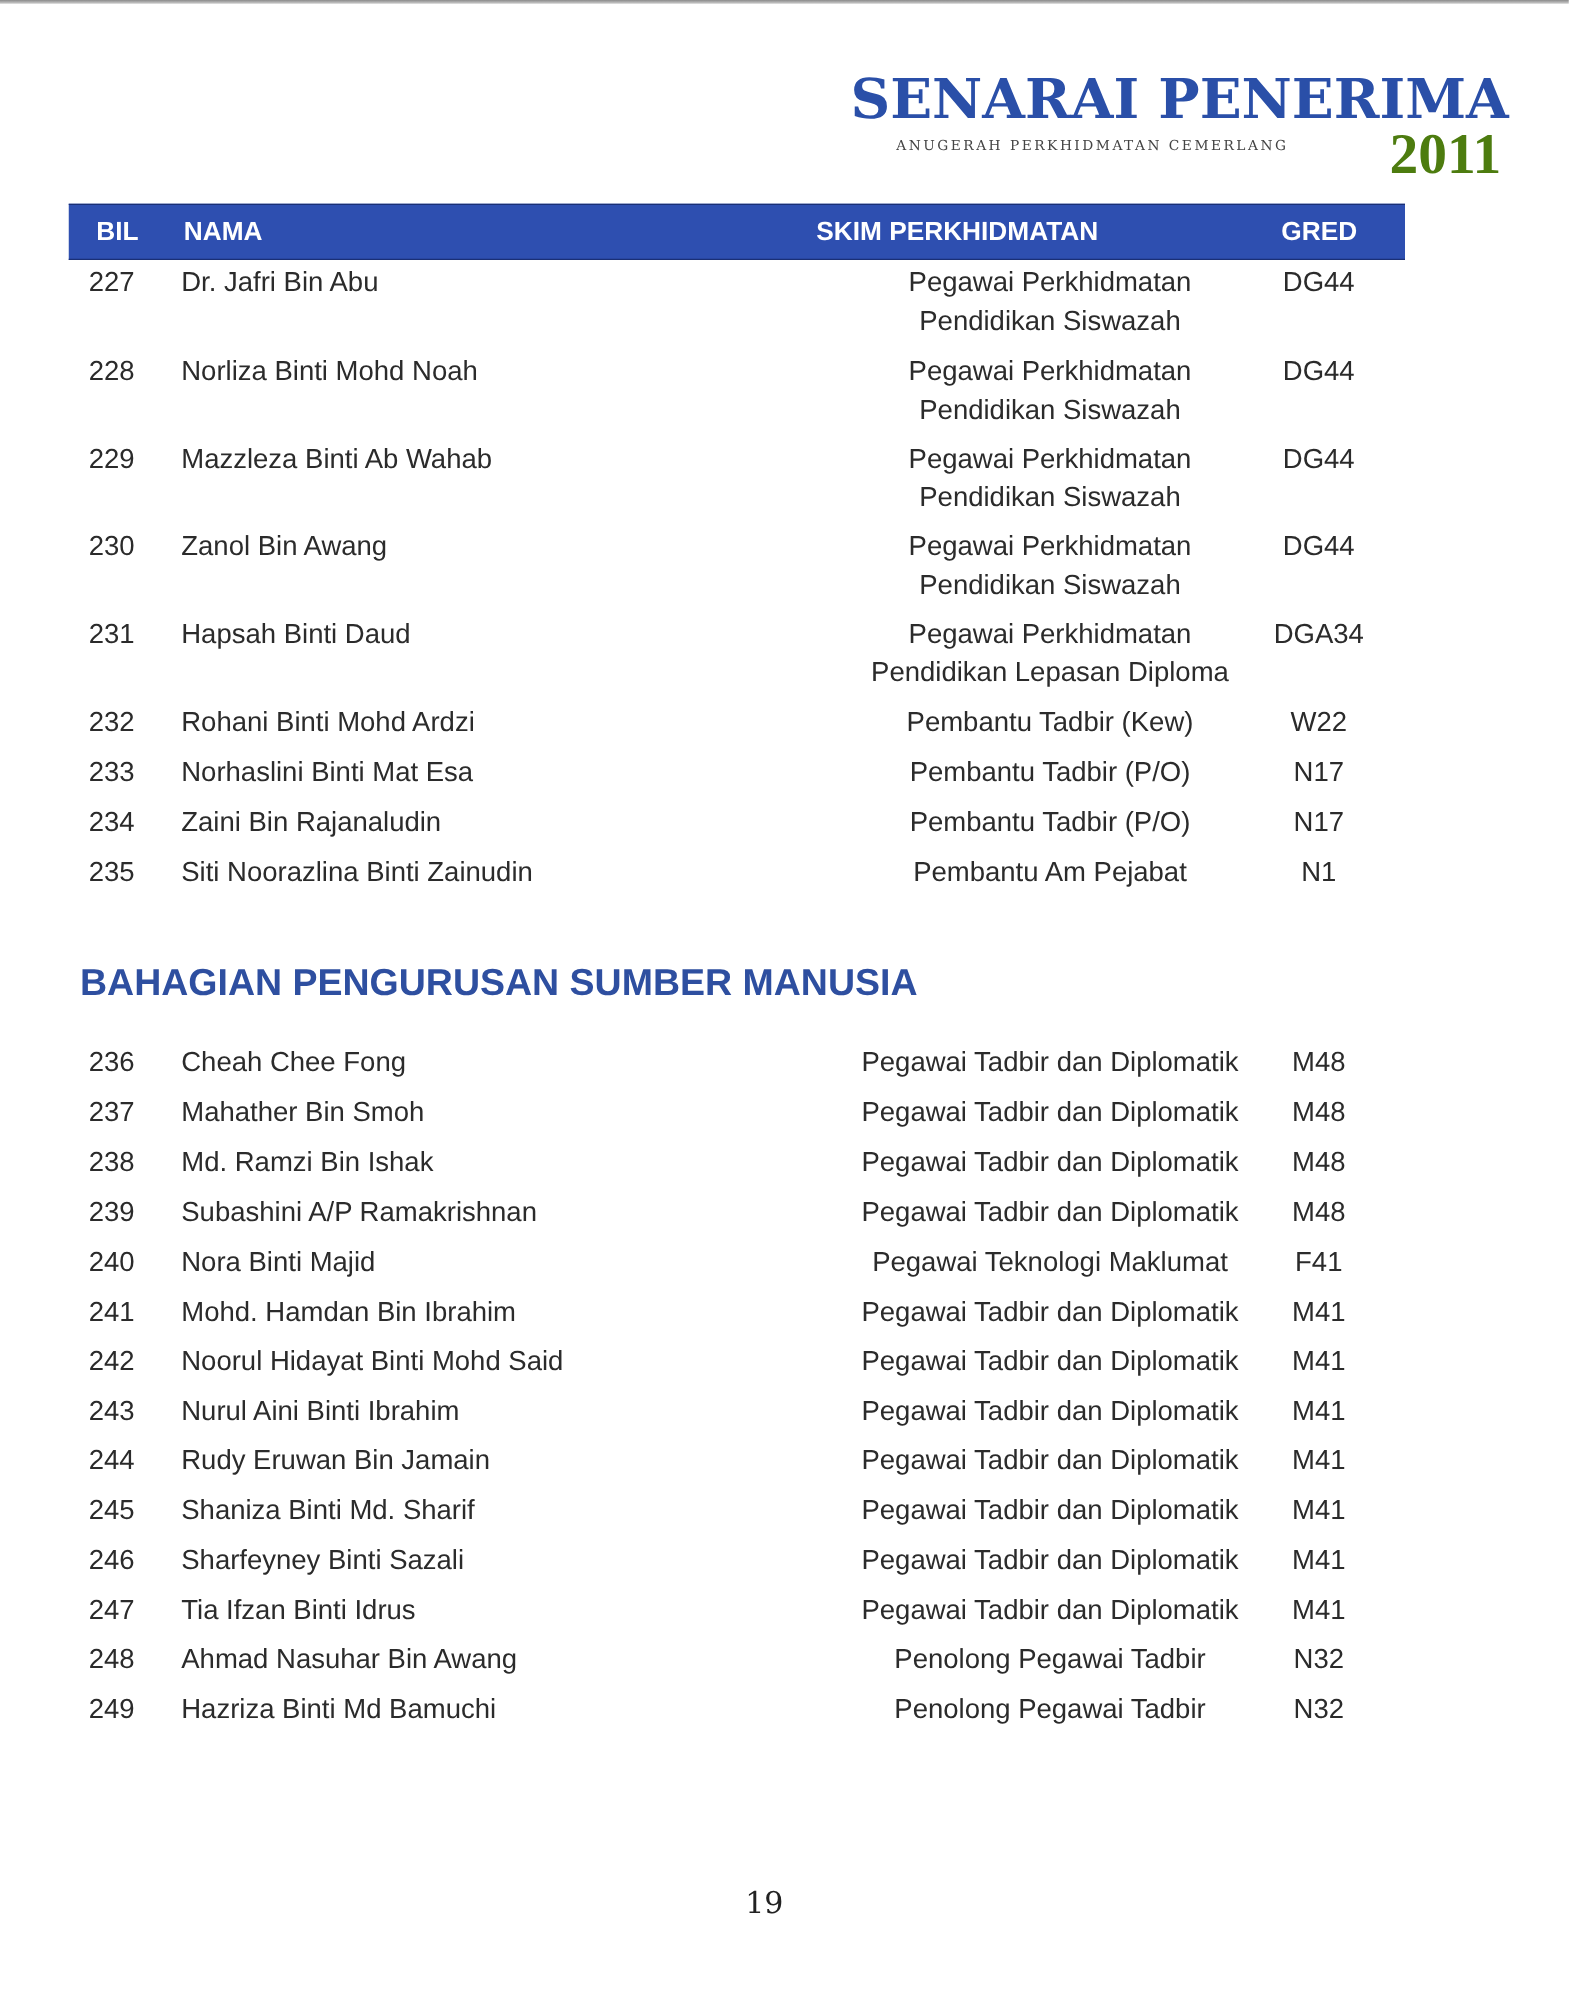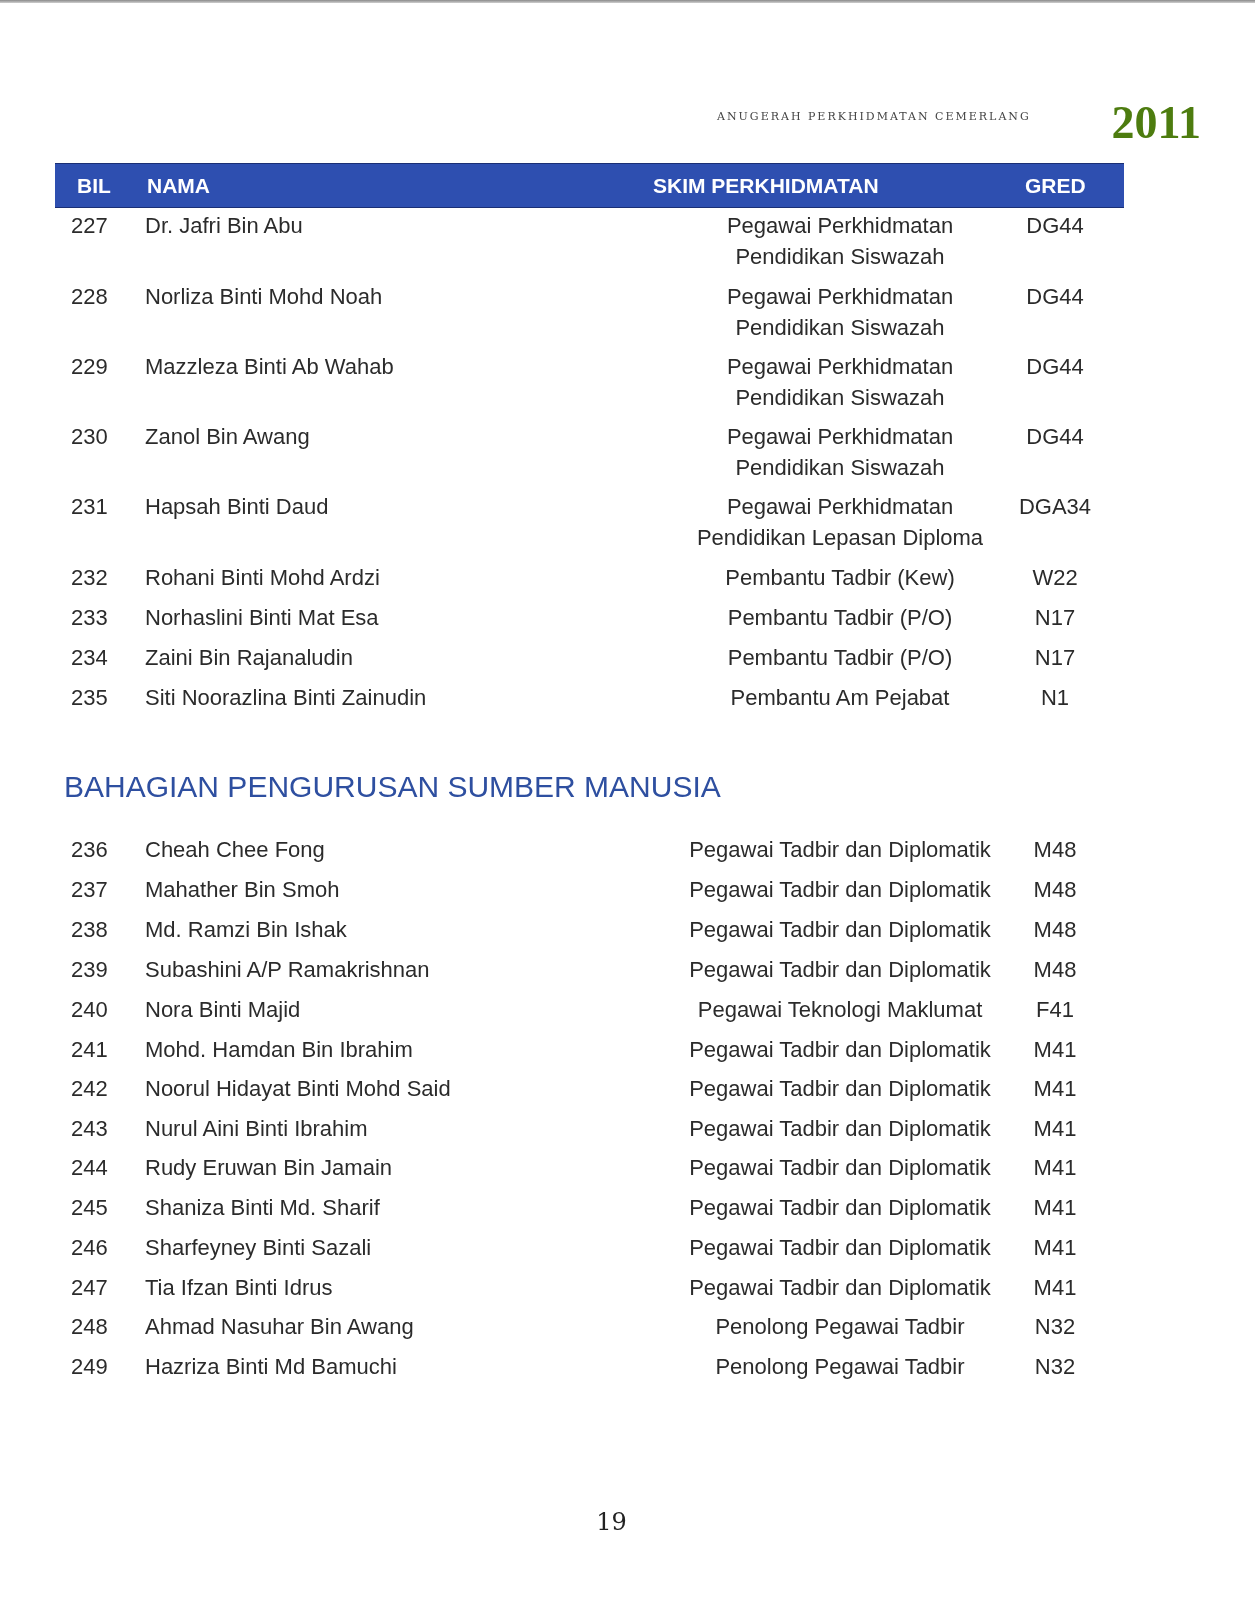--- a/index.html
+++ b/index.html
@@ -47,34 +47,35 @@
       font-family: "Liberation Sans", sans-serif; font-size: 22px; color: #2b2b2b;
       line-height: 31px;
     }
     .row .bil { position: absolute; left: 16px; top: 0; white-space: nowrap; }
     .row .nama { position: absolute; left: 90px; top: 0; white-space: nowrap; }
     .row .skim { position: absolute; left: 540px; width: 490px; top: 0; text-align: center; white-space: pre-line; }
     .row .gred { position: absolute; left: 940px; width: 120px; top: 0; text-align: center; white-space: nowrap; }
 
     .section-title {
       position: absolute; left: 64px; top: 770px;
-      font-family: "Liberation Sans", sans-serif; font-weight: normal;
+      font-family: "Liberation Sans", sans-serif; font-weight: bold;
       font-size: 30px; color: #2e4fa0; white-space: nowrap; letter-spacing: 0px;
     }
     .page-number {
       position: absolute; left: 0; width: 1195px; top: 1508px; text-align: center;
       font-family: "DejaVu Serif", serif; font-size: 24px; color: #222; margin-left: 14px;
     }
   </style>
 </head>
 <body>
 
 <div class="scan-edge"></div>
 
 <div class="header-block">
+  <div class="title-main">SENARAI PENERIMA</div>
   <div class="title-sub">ANUGERAH PERKHIDMATAN CEMERLANG</div>
   <div class="title-year">2011</div>
 </div>
 
 <div class="table-header">
   <span class="th-bil">BIL</span>
   <span class="th-nama">NAMA</span>
   <span class="th-skim">SKIM PERKHIDMATAN</span>
   <span class="th-gred">GRED</span>
 </div>

